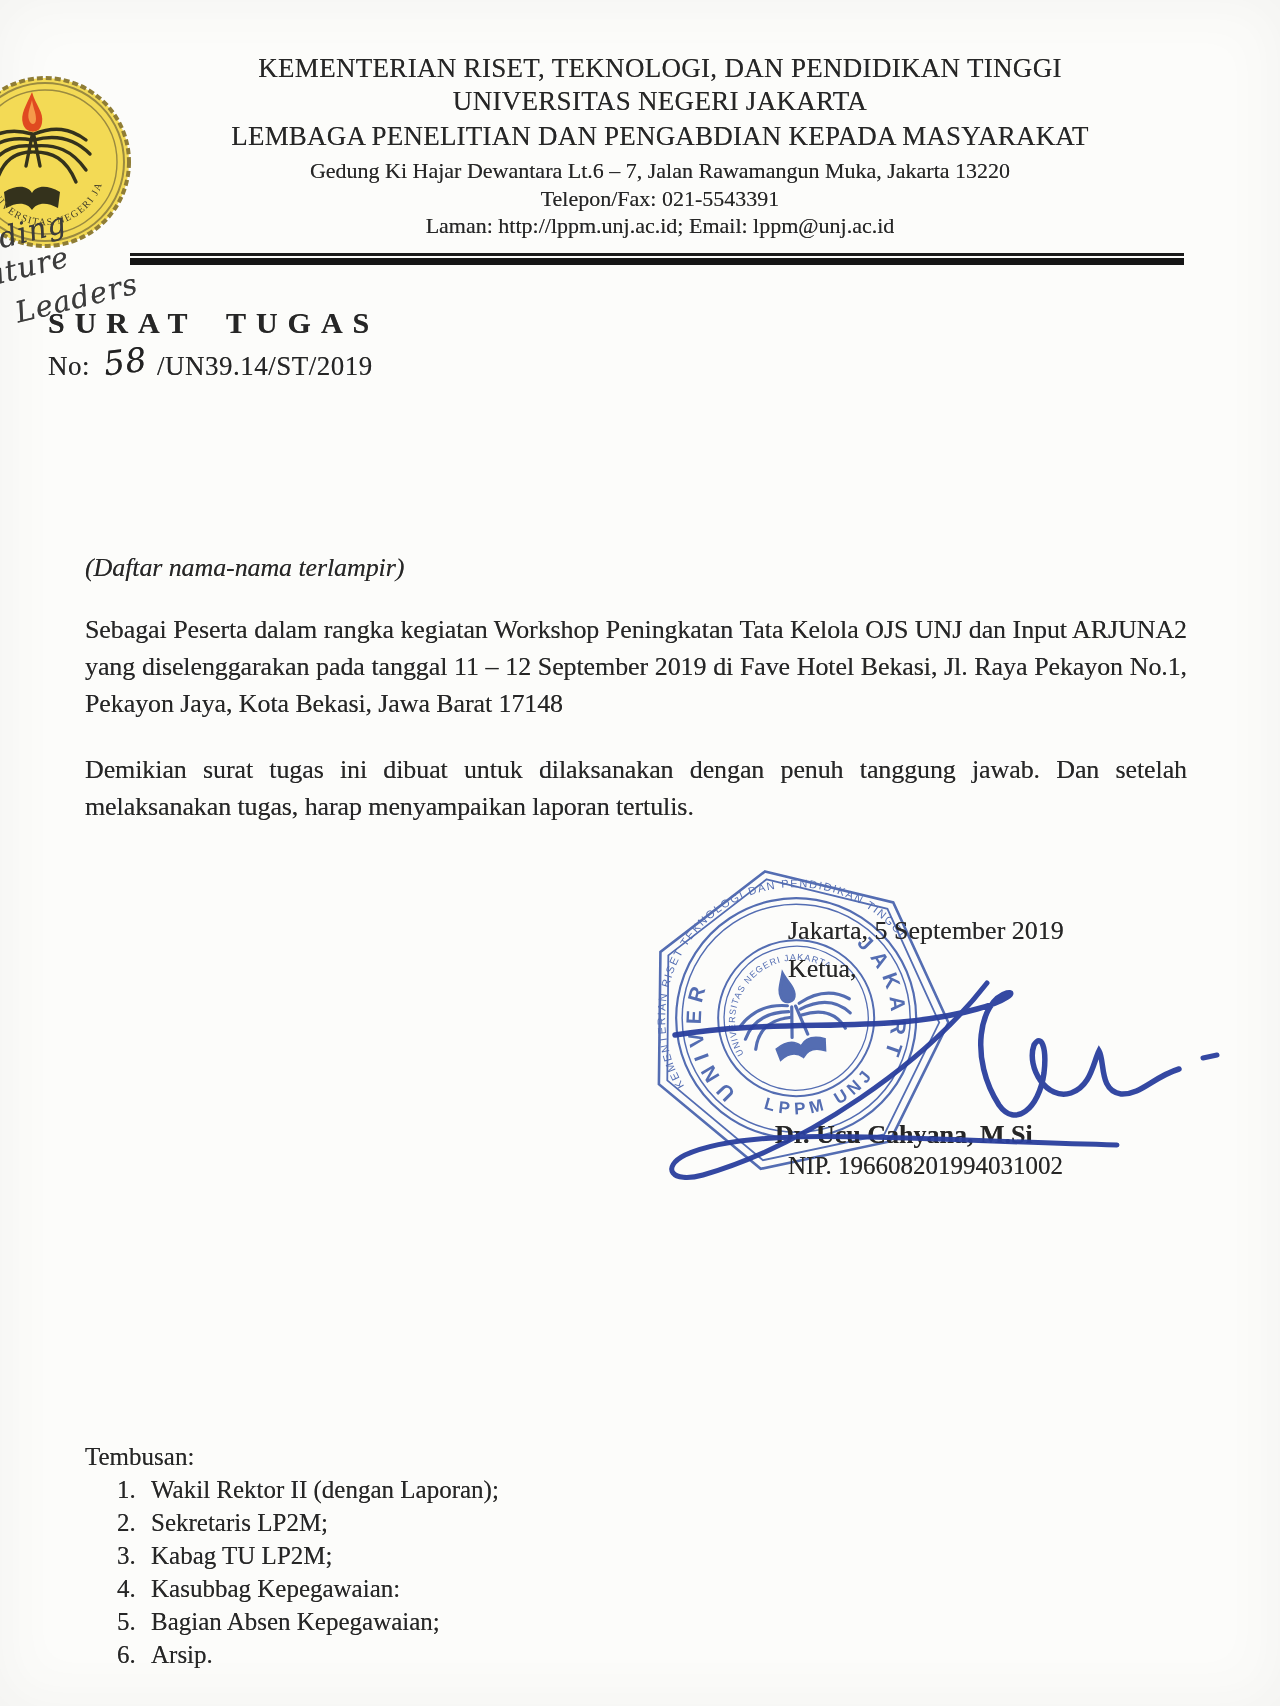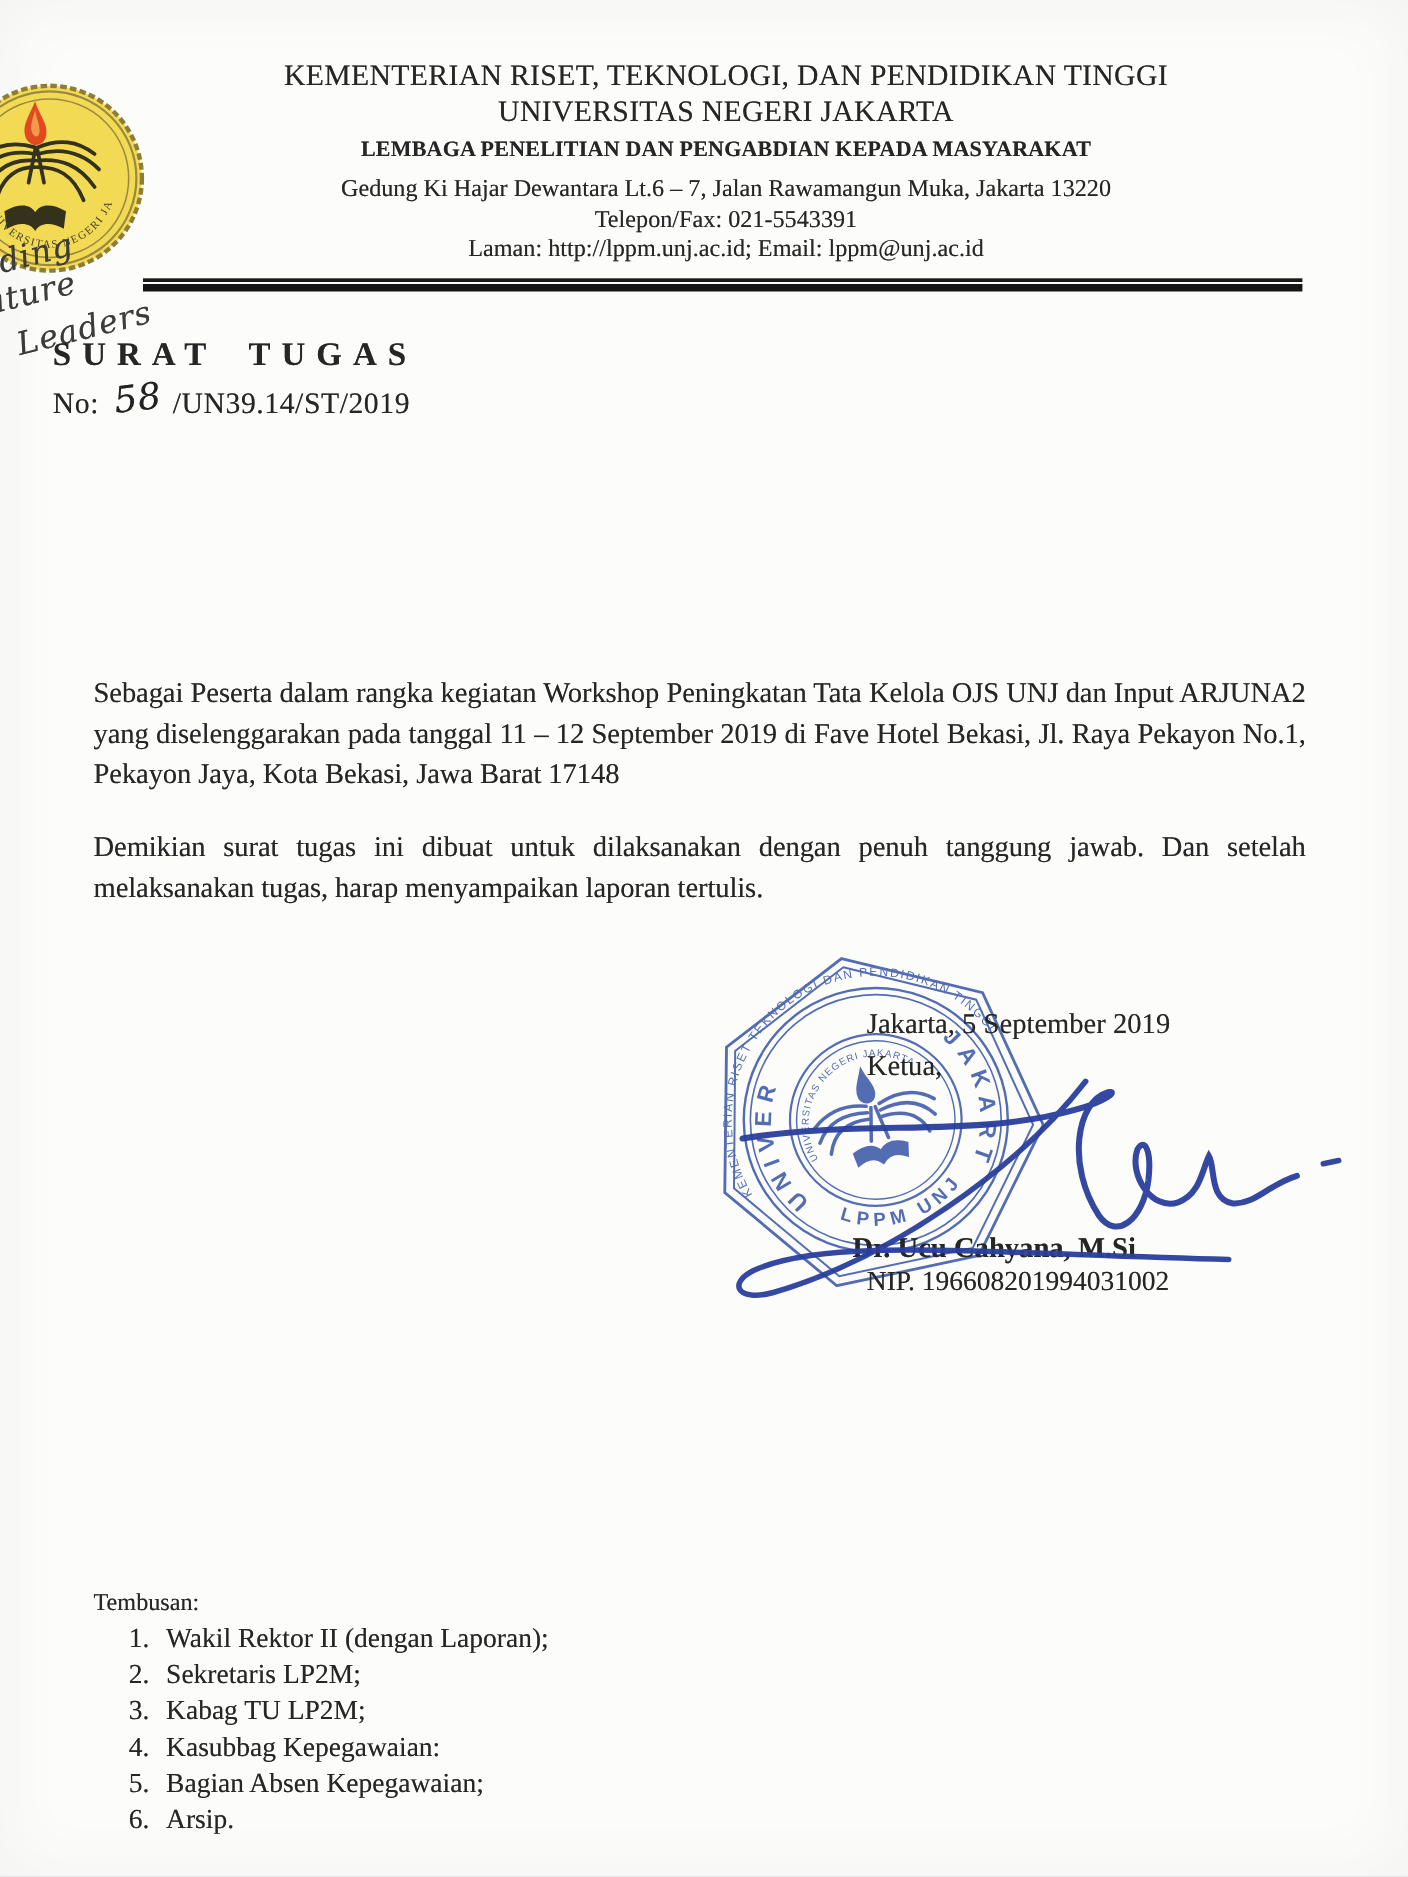--- a/index.html
+++ b/index.html
@@ -7,21 +7,21 @@
   .page{
     position:relative;width:1280px;height:1706px;margin:0 auto;
     background:#fcfcfa;overflow:hidden;
     font-family:"Liberation Serif", serif;color:#262626;
     box-shadow:inset 0 0 60px rgba(90,90,90,.06);
   }
   .txt{text-shadow:0 0 .5px rgba(20,20,20,.55)}
   
   .letterhead{position:absolute;left:140px;top:52px;width:1040px;text-align:center}
   .lh1,.lh2{font-size:27px;line-height:33px;letter-spacing:.3px}
-  .lh3{font-size:20px;line-height:36px;font-weight:bold;letter-spacing:.2px}
+  .lh3{font-size:27px;line-height:36px;font-weight:normal;letter-spacing:.2px}
   .lh4{font-size:22px;line-height:28px;margin-top:3px}
   .lh5,.lh6{font-size:22px;line-height:27px}
   .rule{position:absolute;left:130px;top:253px;width:1054px;height:12px;
     background:linear-gradient(#1a1a1a 0 3px,rgba(0,0,0,0) 3px 5px,#151515 5px 12px)}
   
   .titleblock{position:absolute;left:48px;top:306px;width:1200px;text-align:left}
   .doc-title{font-size:30px;font-weight:bold;letter-spacing:10px;word-spacing:12px}
   .doc-no{font-size:27px;margin-top:4px;letter-spacing:.5px}
   .hand{display:inline-block;font-family:"DejaVu Serif",serif;font-style:italic;
     font-size:33px;transform:rotate(-7deg) translateY(-2px);margin:0 10px 0 14px;color:#222}
@@ -35,21 +35,21 @@
   
   .sig-date{position:absolute;left:788px;top:916px;font-size:26px;z-index:3}
   .sig-pos{position:absolute;left:788px;top:954px;font-size:26px;z-index:3}
   .sig-name{position:absolute;left:775px;top:1120px;font-size:26px;font-weight:bold;z-index:3}
   .sig-nip{position:absolute;left:788px;top:1152px;font-size:25px;z-index:3}
   .stampwrap{position:absolute;left:625px;top:852px;width:345px;height:340px;
     transform:rotate(-12deg);opacity:.88;z-index:2}
   .sigink{position:absolute;left:555px;top:895px;width:680px;height:310px;z-index:4}
   
   .tembusan{position:absolute;left:85px;top:1440px;font-size:25px}
-  .tb-label{font-size:22px;line-height:33px}
+  .tb-label{font-size:25px;line-height:33px}
   .tb-row{display:flex;line-height:33px}
   .tb-num{width:34px;margin-left:32px;text-align:left}
   
   .logo{position:absolute;left:-30px;top:66px;width:175px;height:195px}
   .motto span{position:absolute;font-family:"DejaVu Serif",serif;font-style:italic;
     font-size:29px;color:#3c3c3c;transform:rotate(-14deg);letter-spacing:1px}
   .mt1{left:-58px;top:220px}.mt2{left:-36px;top:252px}.mt3{left:14px;top:281px}
   .stamp-small{font-size:11px;letter-spacing:1.6px;fill:#3d5aa9;font-family:"Liberation Sans",sans-serif}
   .stamp-big{font-size:21px;font-weight:bold;letter-spacing:7px;fill:#3d5aa9;font-family:"Liberation Sans",sans-serif}
   .stamp-bot{font-size:17px;font-weight:bold;letter-spacing:5px;fill:#3d5aa9;font-family:"Liberation Sans",sans-serif}
@@ -102,20 +102,21 @@
     <div class="lh5 txt">Telepon/Fax: 021-5543391</div>
     <div class="lh6 txt">Laman: http://lppm.unj.ac.id; Email: lppm@unj.ac.id</div>
   </div>
   <div class="rule"></div>
 
   <div class="titleblock">
     <div class="doc-title txt">SURAT TUGAS</div>
     <div class="doc-no txt"><span>No:</span><span class="hand">58</span><span>/UN39.14/ST/2019</span></div>
   </div>
 
+  <div class="para p2 txt">(Daftar nama-nama terlampir)</div>
   <div class="para p3 txt">Sebagai Peserta dalam rangka kegiatan Workshop Peningkatan Tata Kelola OJS UNJ dan Input ARJUNA2 yang diselenggarakan pada tanggal 11 – 12 September 2019 di Fave Hotel Bekasi, Jl. Raya Pekayon No.1, Pekayon Jaya, Kota Bekasi, Jawa Barat 17148</div>
   <div class="para p4 txt">Demikian surat tugas ini dibuat untuk dilaksanakan dengan penuh tanggung jawab. Dan setelah melaksanakan tugas, harap menyampaikan laporan tertulis.</div>
 
   <svg class="stampwrap" viewBox="0 0 345 340">
     <g stroke="#3d5aa9" fill="none">
       <polygon stroke-width="2.6" points="172,16 291,73 320,202 238,306 106,306 24,202 53,73"></polygon>
       <polygon stroke-width="1.8" points="172,24 284,78 311,200 234,298 110,298 33,200 60,78"></polygon>
       <circle cx="172" cy="166" r="120" stroke-width="2.2"></circle>
       <circle cx="172" cy="166" r="114" stroke-width="1.5"></circle>
       <circle cx="172" cy="166" r="78" stroke-width="2"></circle>

